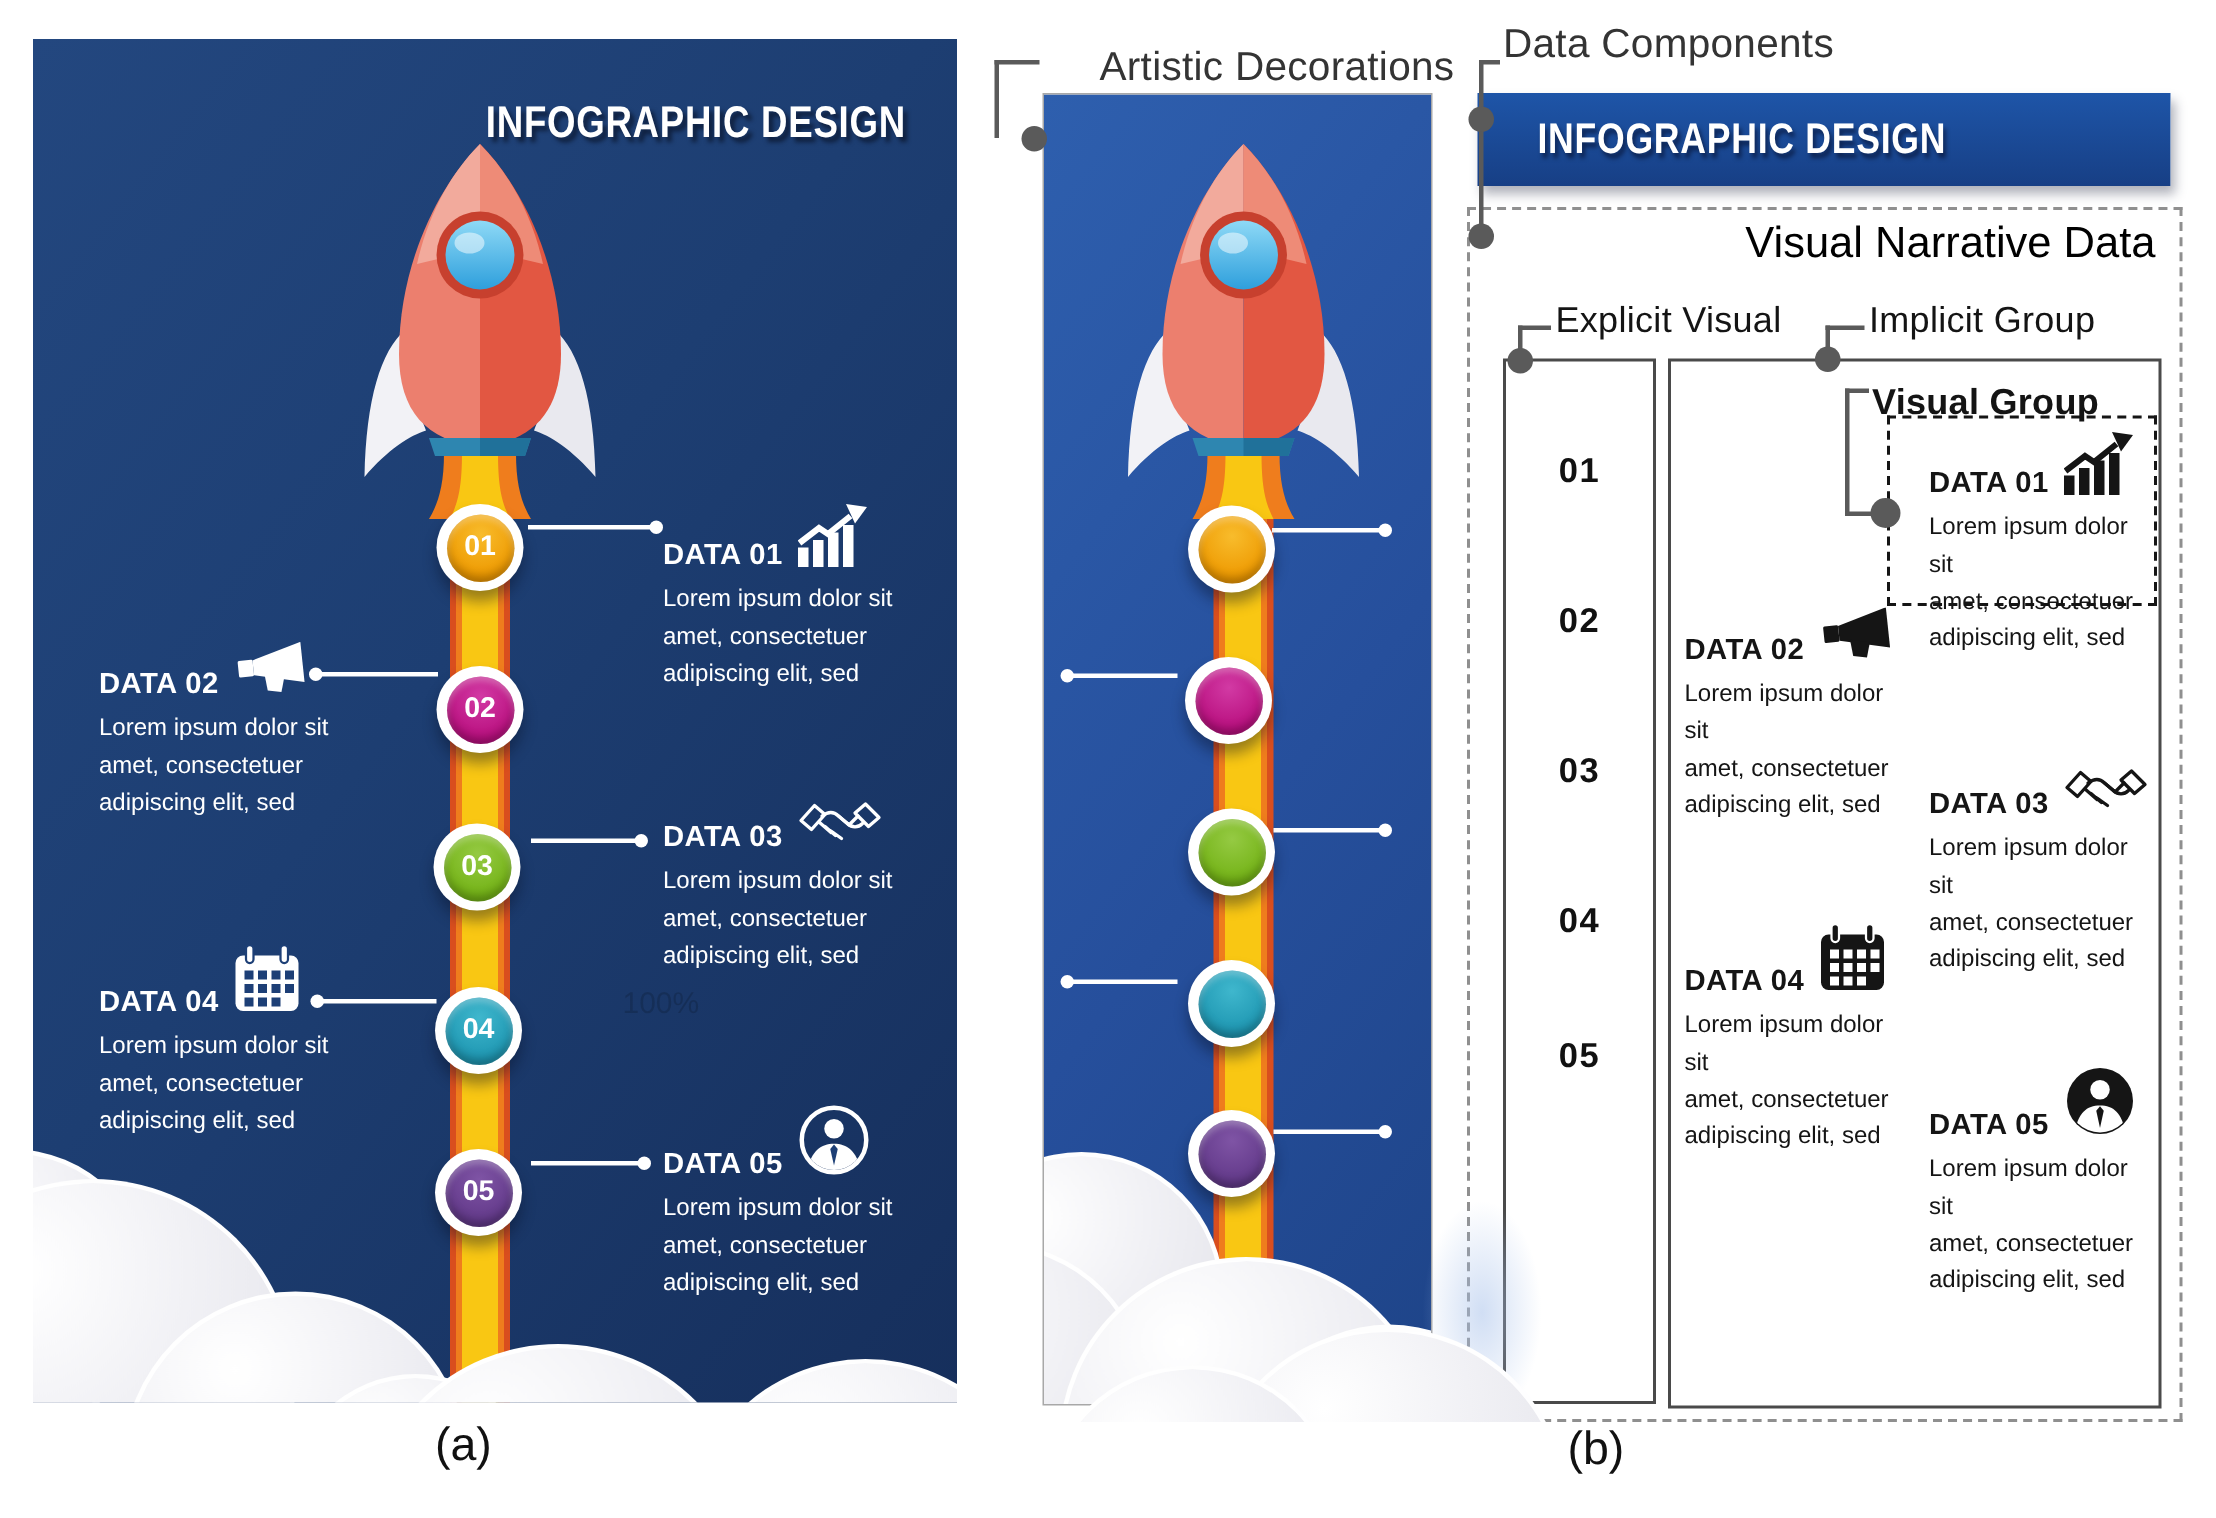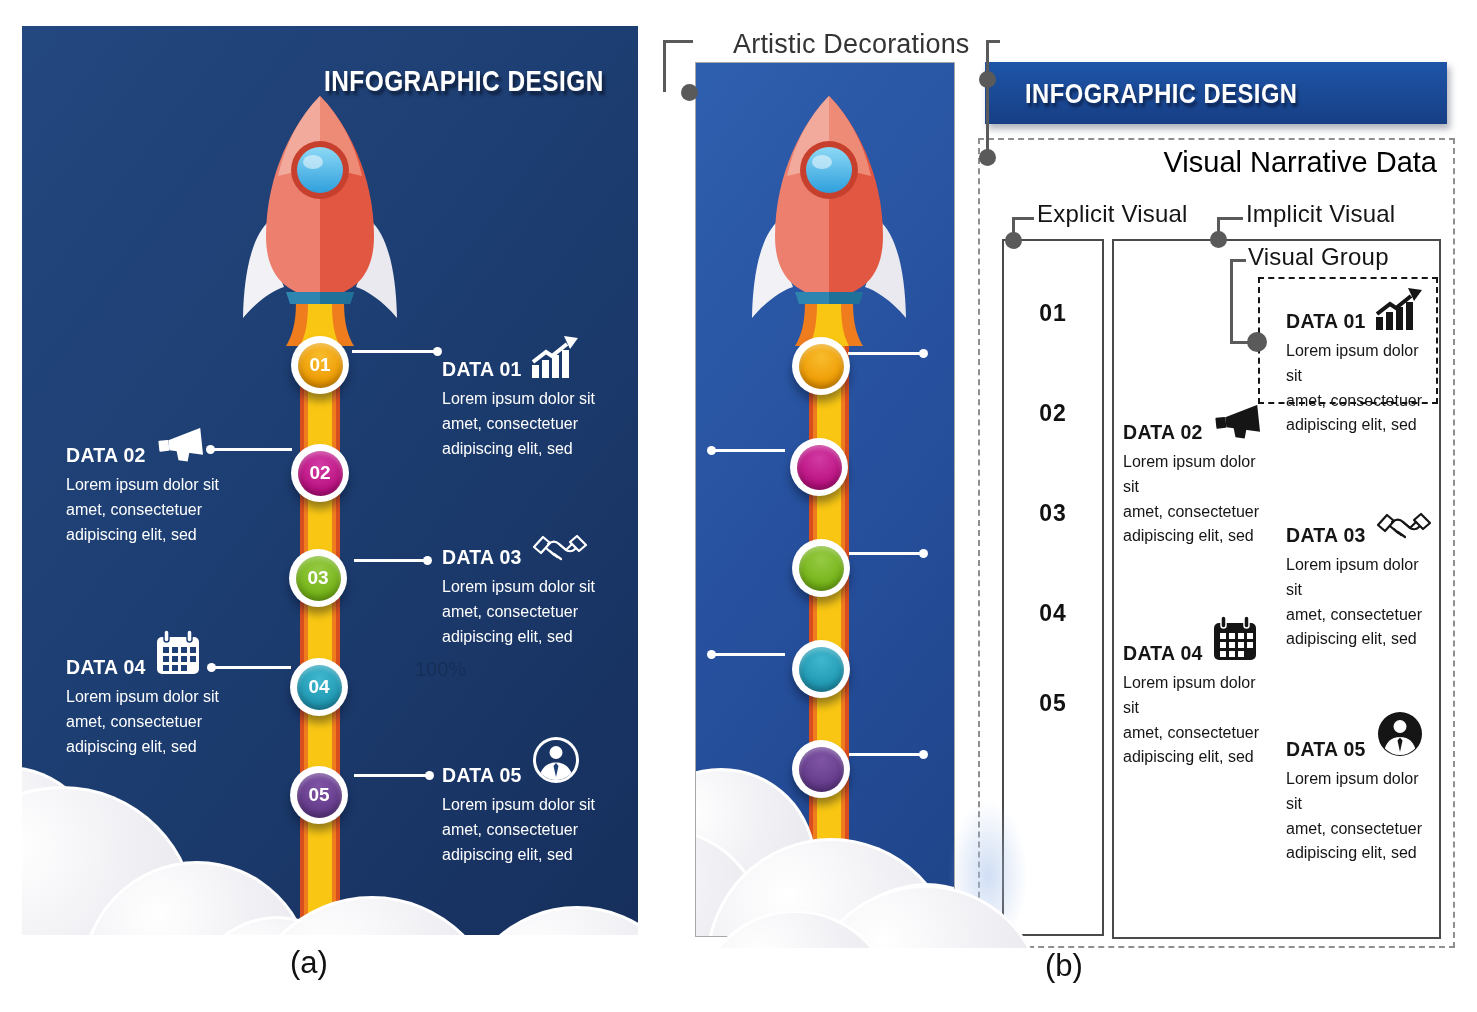--- a/index.html
+++ b/index.html
@@ -258,20 +258,21 @@
     <div class="cloud" style="left:-110px;top:740px;width:190px;height:190px;"></div>
     <div class="cloud" style="left:-95px;top:760px;width:270px;height:270px;"></div>
     <div class="cloud" style="left:60px;top:835px;width:230px;height:230px;"></div>
     <div class="cloud" style="left:170px;top:890px;width:170px;height:170px;"></div>
     <div class="cloud" style="left:220px;top:870px;width:260px;height:260px;"></div>
     <div class="cloud" style="left:435px;top:880px;width:240px;height:240px;"></div>
   </section>
   <div class="caption" style="left:290px;top:945px;">(a)</div>
 
   <div class="anno" style="left:694px;top:29px;margin-left:39px;">Artistic Decorations</div>
+  <div class="anno" style="left:1002px;top:14px;">Data Components</div>
 
   <div class="aline" style="left:663px;top:40px;width:30px;height:2.5px;"></div>
   <div class="aline" style="left:663px;top:40px;width:2.5px;height:52px;"></div>
   <div class="adot" style="left:681px;top:84px;"></div>
 
   <div class="aline" style="left:986px;top:40px;width:14px;height:2.5px;"></div>
   <div class="aline" style="left:986px;top:40px;width:2.5px;height:118px;"></div>
   <div class="adot" style="left:979px;top:71px;"></div>
   <div class="adot" style="left:979px;top:149px;"></div>
 
@@ -335,41 +336,41 @@
   </div>
 
   <div class="banner">
     <span class="banner-text">INFOGRAPHIC DESIGN</span>
   </div>
 
   <div class="vnh-box"></div>
   <div class="vnh-title">Visual Narrative Data</div>
 
   <div class="anno small" style="left:1037px;top:200px;">Explicit Visual</div>
-  <div class="anno small" style="left:1246px;top:200px;">Implicit Visual</div>
+  <div class="anno small" style="left:1246px;top:200px;">Implicit Group</div>
 
   <div class="aline" style="left:1012px;top:217px;width:22px;height:2.5px;"></div>
   <div class="aline" style="left:1012px;top:217px;width:2.5px;height:24px;"></div>
   <div class="adot" style="left:1005px;top:232px;"></div>
 
   <div class="aline" style="left:1217px;top:217px;width:26px;height:2.5px;"></div>
   <div class="aline" style="left:1217px;top:217px;width:2.5px;height:22px;"></div>
   <div class="adot" style="left:1210px;top:231px;"></div>
 
   <div class="explicit-box">
     <div class="exp-num" style="top:59px;">01</div>
     <div class="exp-num" style="top:159px;">02</div>
     <div class="exp-num" style="top:259px;">03</div>
     <div class="exp-num" style="top:359px;">04</div>
     <div class="exp-num" style="top:449px;">05</div>
   </div>
 
   <div class="implicit-box"></div>
 
-  <div class="anno small" style="left:1248px;top:243px;">Visual Group</div>
+  <div class="anno small" style="left:1248px;top:255px;font-weight:bold;">Visual Group</div>
   <div class="aline" style="left:1230px;top:259px;width:16px;height:2.5px;"></div>
   <div class="aline" style="left:1230px;top:259px;width:2.5px;height:84px;"></div>
   <div class="aline" style="left:1230px;top:341px;width:24px;height:2.5px;"></div>
   <div class="adot big" style="left:1247px;top:332px;"></div>
 
   <div class="vg-box"></div>
 
   <div class="data-block dark" style="left:1286px;top:288px;width:150px;">
     <div class="db-row">
       <span class="db-title">DATA 01</span>

